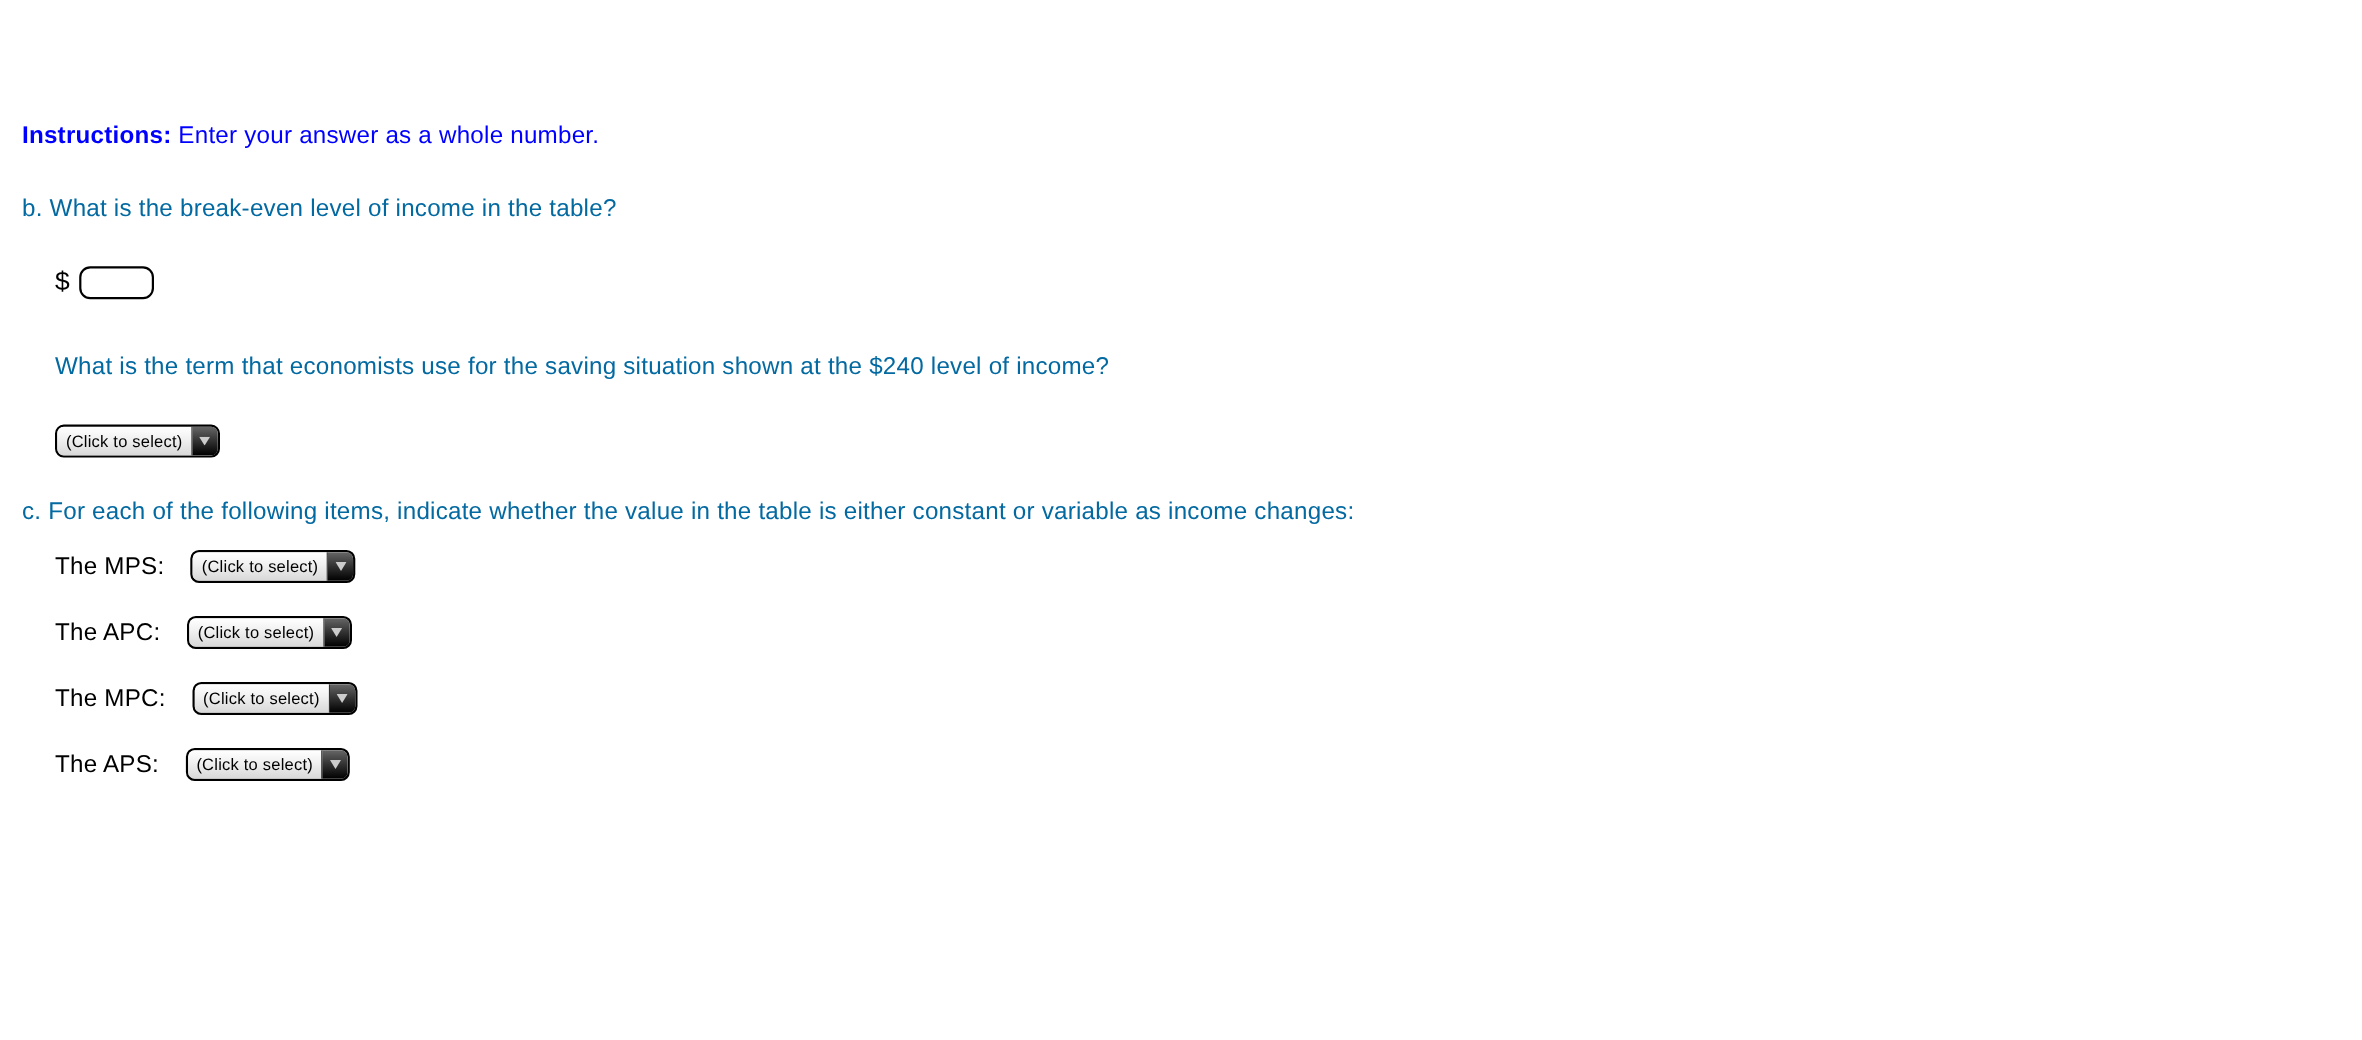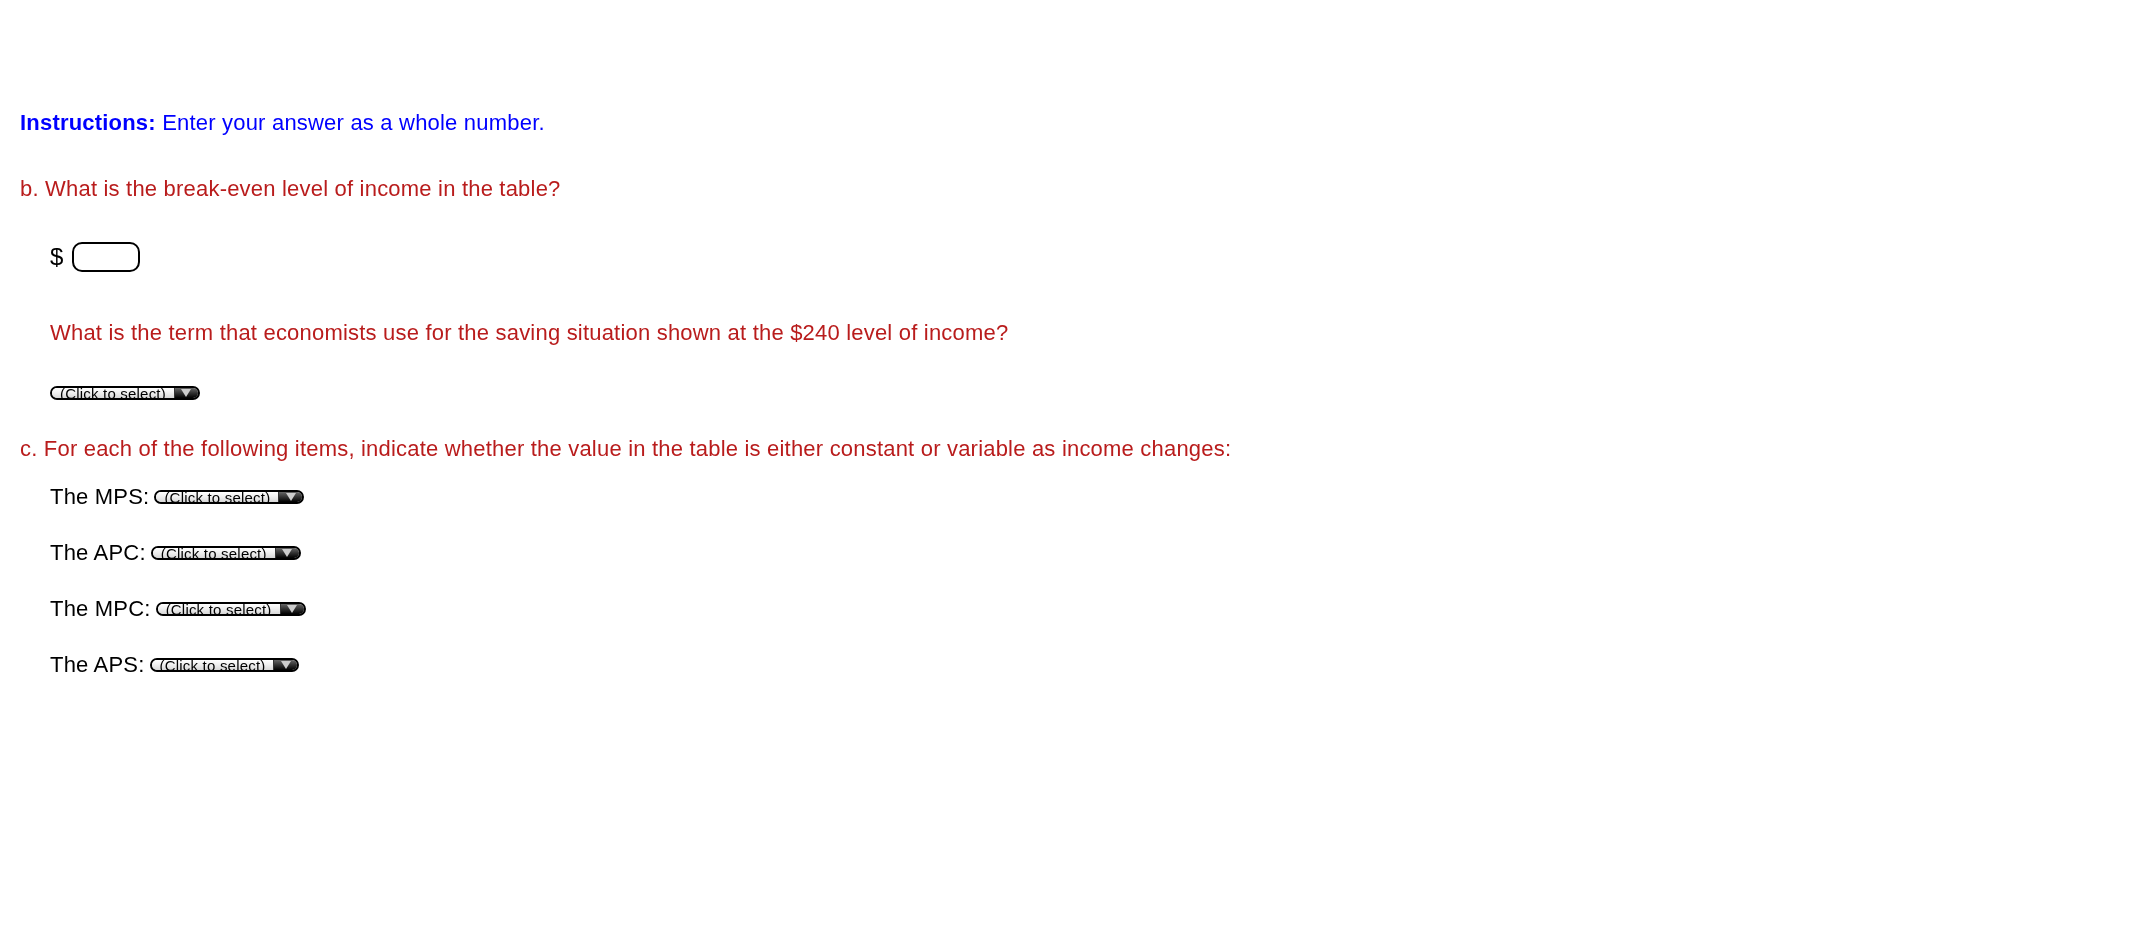--- a/index.html
+++ b/index.html
@@ -20,21 +20,21 @@
     }
     .instructions-label {
       font-weight: 700;
       color: #0000ff;
     }
     .instructions-text {
       color: #0000ff;
       font-weight: 400;
     }
     .question-text {
-      color: #b91c1c;
+      color: #0369a1;
       margin-bottom: 40px;
     }
     .input-row {
       margin-left: 30px;
       margin-bottom: 48px;
       display: flex;
       align-items: center;
       gap: 8px;
     }
     .dollar-sign {
@@ -56,21 +56,21 @@
     .dropdown-row {
       margin-left: 30px;
       margin-bottom: 36px;
       display: flex;
       align-items: center;
       gap: 6px;
     }
     .dropdown {
       display: inline-flex;
       align-items: stretch;
-      height: 14px;
+      height: 30px;
       border: 2px solid #000;
       border-radius: 8px;
       overflow: hidden;
       background: linear-gradient(to bottom, #f8f8f8 0%, #e0e0e0 50%, #d0d0d0 100%);
       cursor: pointer;
     }
     .dropdown-text {
       padding: 4px 8px 4px 8px;
       font-size: 15px;
       display: flex;
@@ -91,21 +91,21 @@
       height: 8px;
     }
     .question-c {
       margin-bottom: 22px;
     }
     .item-row {
       margin-left: 30px;
       margin-bottom: 30px;
       display: flex;
       align-items: center;
-      gap: 5px;
+      gap: 24px;
     }
     .item-label {
       font-size: 22px;
     }
   </style>
 </head>
 <body>
 
 <div class="instructions-line">
   <span class="instructions-label">Instructions:</span>

